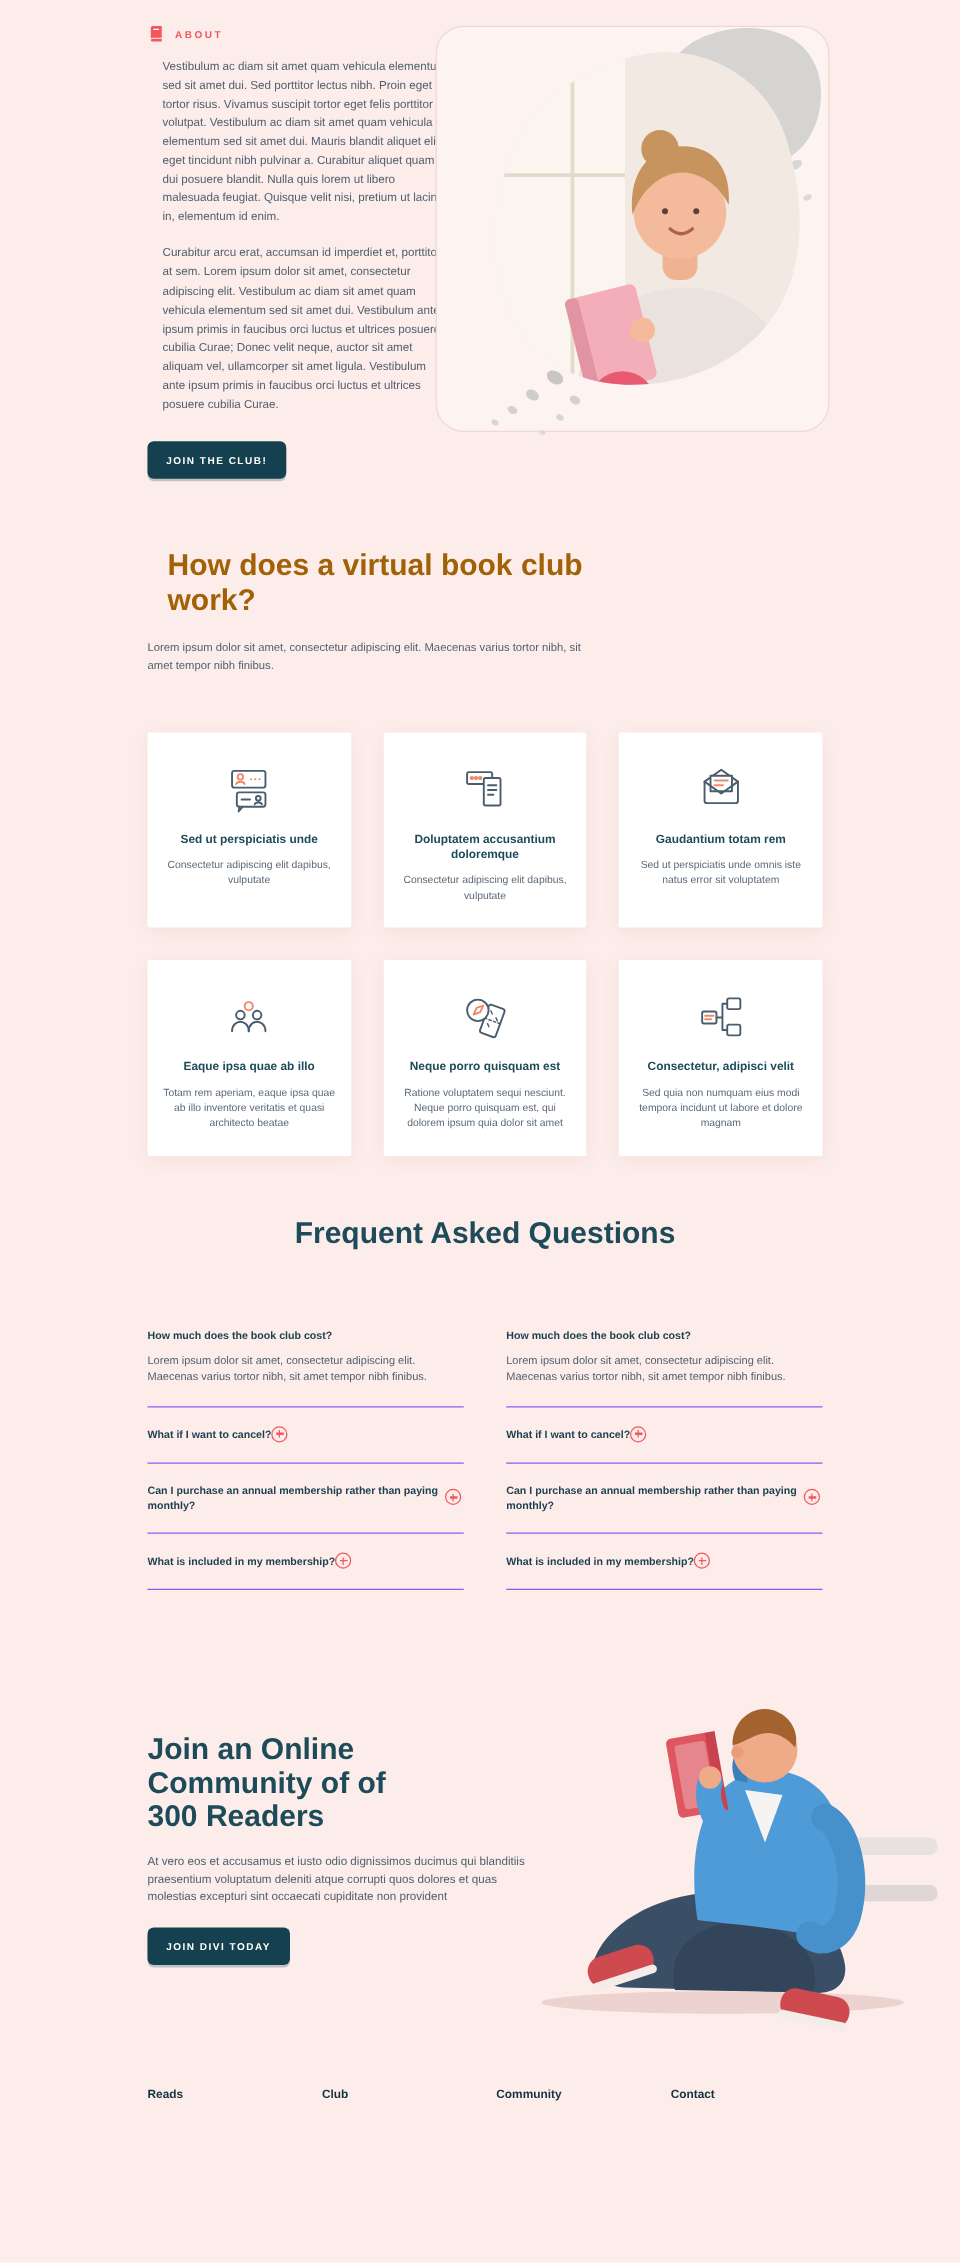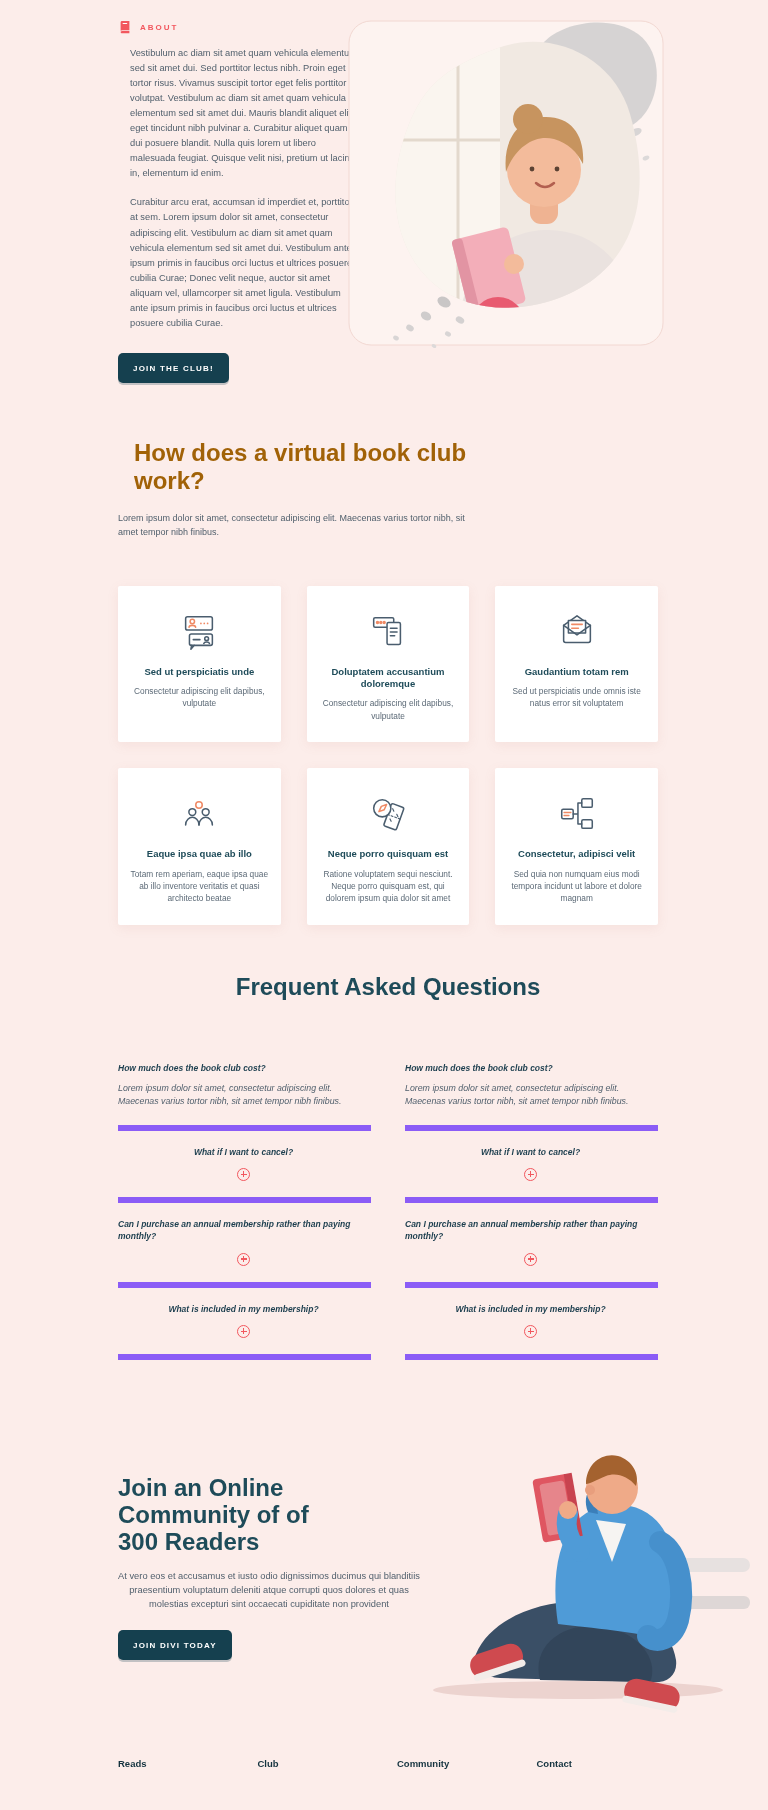--- a/index.html
+++ b/index.html
@@ -28,34 +28,34 @@
   .card{background:#fff;border-radius:2px;box-shadow:0 3px 12px rgba(190,120,110,.10);
         padding:24px 12px 20px;text-align:center;min-height:100px;}
   .card-icon{height:44px;display:flex;justify-content:center;align-items:center;}
   .card h3{margin:12px 0 7px;font-size:9.5px;line-height:1.3;color:#1e4b59;}
   .card p{margin:0;font-size:8.3px;line-height:1.5;color:#5c6a77;}
 
   
   .faq{margin-top:48px;}
   .faq h2{margin:0;text-align:center;font-size:24px;color:#1e4b59;}
   .faq-grid{margin-top:46px;display:grid;grid-template-columns:1fr 1fr;column-gap:34px;}
-  .faq-item{border-bottom:6px solid #8b5cf6;padding:15px 2px 16px 0;font-style:italic;}
+  .faq-item{border-bottom:1px solid #8b5cf6;padding:15px 2px 16px 0;}
   .faq-q{font-size:8.5px;font-weight:bold;color:#1c3e4e;line-height:1.45;}
   .faq-a{margin-top:8px;font-size:8.8px;line-height:1.5;color:#51606d;}
-  .faq-row{display:flex;justify-content:flex-end;align-items:center;gap:10px;cursor:pointer;flex-direction:column;}
+  .faq-row{display:flex;justify-content:flex-start;align-items:center;cursor:pointer;}
   .plus{position:relative;width:11px;height:11px;flex:none;border:1.4px solid #f2575e;border-radius:50%;}
   .plus::before,.plus::after{content:"";position:absolute;background:#f2575e;}
   .plus::before{left:2.5px;right:2.5px;top:4.8px;height:1.4px;}
   .plus::after{top:2.5px;bottom:2.5px;left:4.8px;width:1.4px;}
 
   
   .join{position:relative;margin-top:40px;height:332px;}
   .join-left{padding-top:74px;width:320px;}
   .join h2{margin:0;width:225px;font-size:24px;line-height:1.13;color:#1e4b59;}
-  .join p{margin:14px 0 0;width:302px;font-size:9.3px;line-height:1.52;text-align:center;}
+  .join p{margin:14px 0 0;width:302px;font-size:9.3px;line-height:1.52;}
   .join .btn{margin-top:18px;}
   .join-art{position:absolute;left:300px;top:-10px;width:332px;height:340px;}
 
   
   .footer{margin-top:26px;display:grid;grid-template-columns:repeat(4,1fr);gap:18px;}
   .f-col h4{margin:0 0 9px;font-size:9.5px;color:#14333f;}
 </style>
 </head>
 <body>
 

